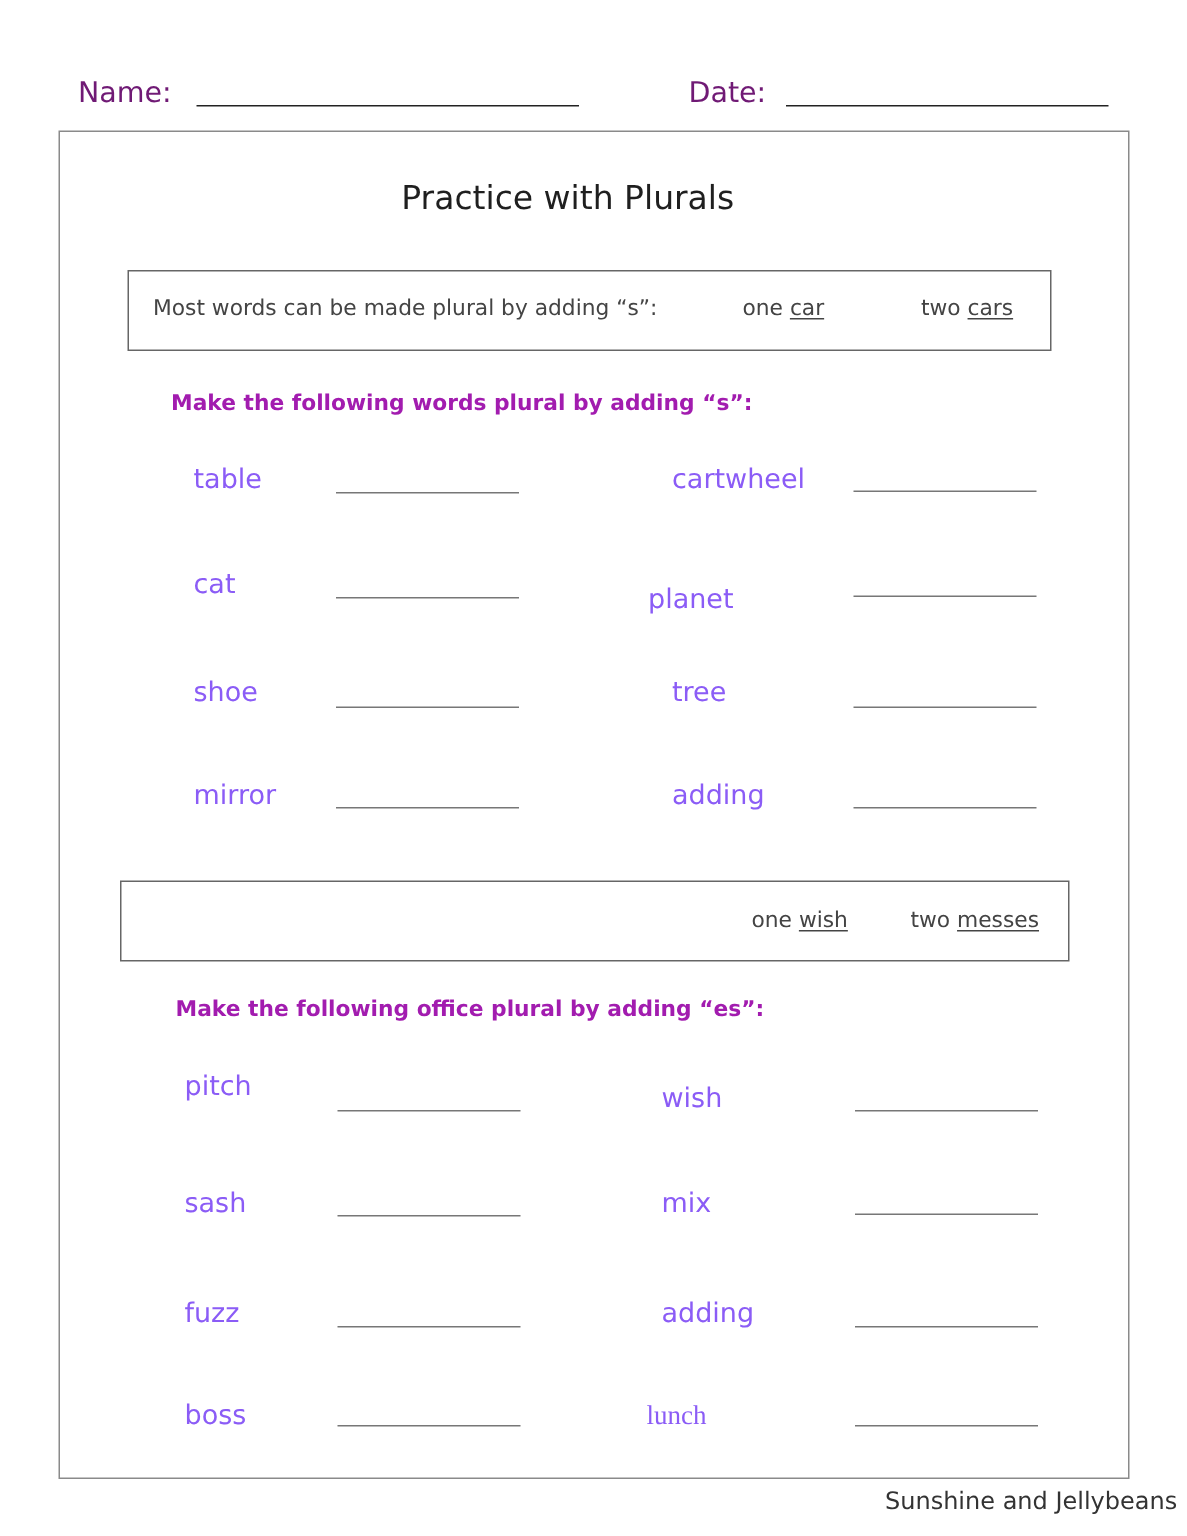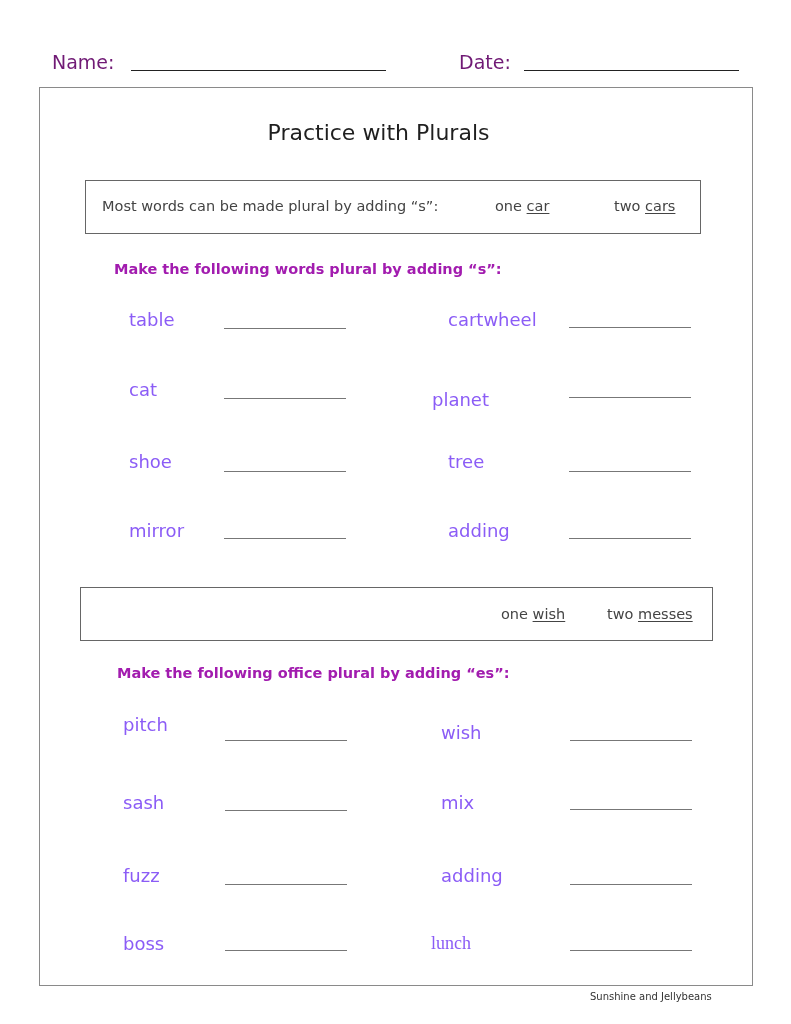--- a/index.html
+++ b/index.html
@@ -9,21 +9,21 @@
     .hdr-label { font-size:19px; color:#701a75; }
     .hdr-line { border-bottom:1.5px solid #222222; height:0; }
     .frame { border:1.5px solid #8a8a8a; box-sizing:border-box; }
     .title { font-size:22px; color:#1f1f1f; left:0; width:757px; text-align:center; }
     .rule-box { border:1.5px solid #666666; box-sizing:border-box; }
     .rule-text { font-size:14.5px; color:#444444; white-space:nowrap; }
     .rule-text u { text-underline-offset:2px; }
     .instr { font-size:14.5px; font-weight:bold; color:#a21caf; white-space:nowrap; }
     .word { font-size:18px; color:#8b5cf6; white-space:nowrap; }
     .blank { border-bottom:1.5px solid #777777; height:0; width:122px; }
-    .footer { font-size:10px; color:#333333; white-space:nowrap; }
+    .footer { font-size:16px; color:#333333; white-space:nowrap; }
   </style>
 </head>
 <body>
 
 <div class="abs hdr-label" style="left:52px; top:51px;">Name:</div>
 <div class="abs hdr-line" style="left:131px; top:70px; width:255px;"></div>
 <div class="abs hdr-label" style="left:459px; top:51px;">Date:</div>
 <div class="abs hdr-line" style="left:524px; top:70px; width:215px;"></div>
 
 <div class="abs frame" style="left:39px; top:87px; width:714px; height:899px;"></div>

